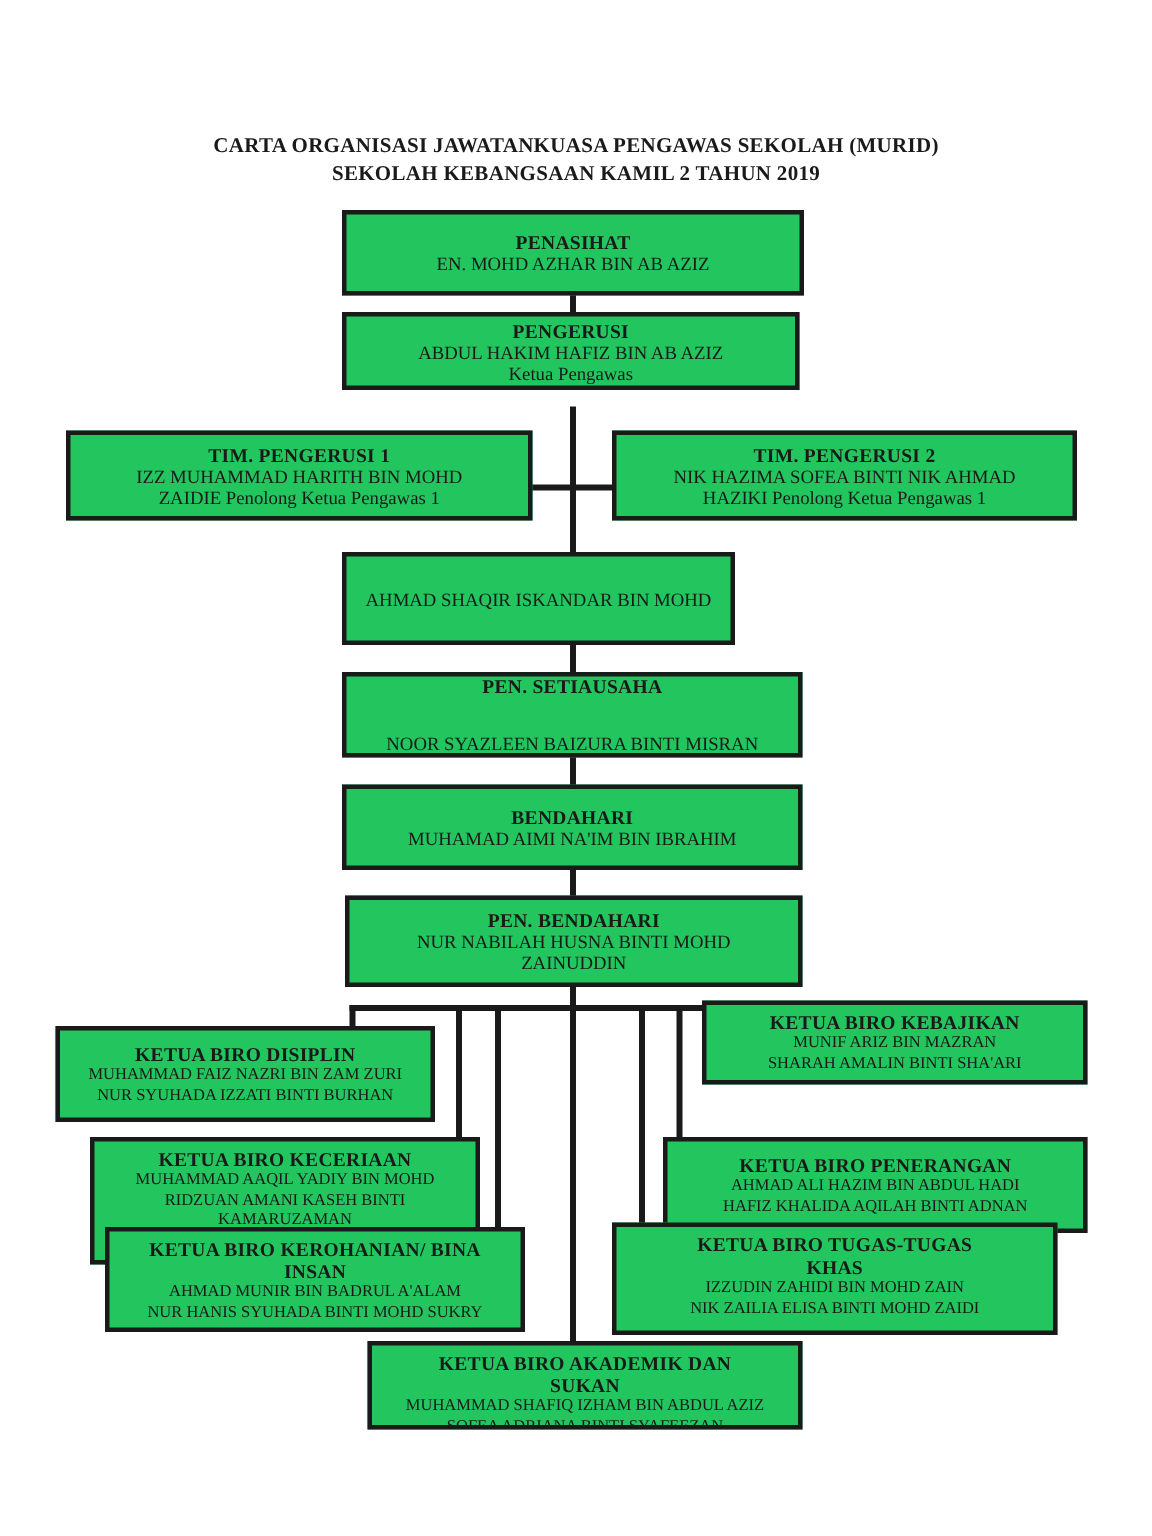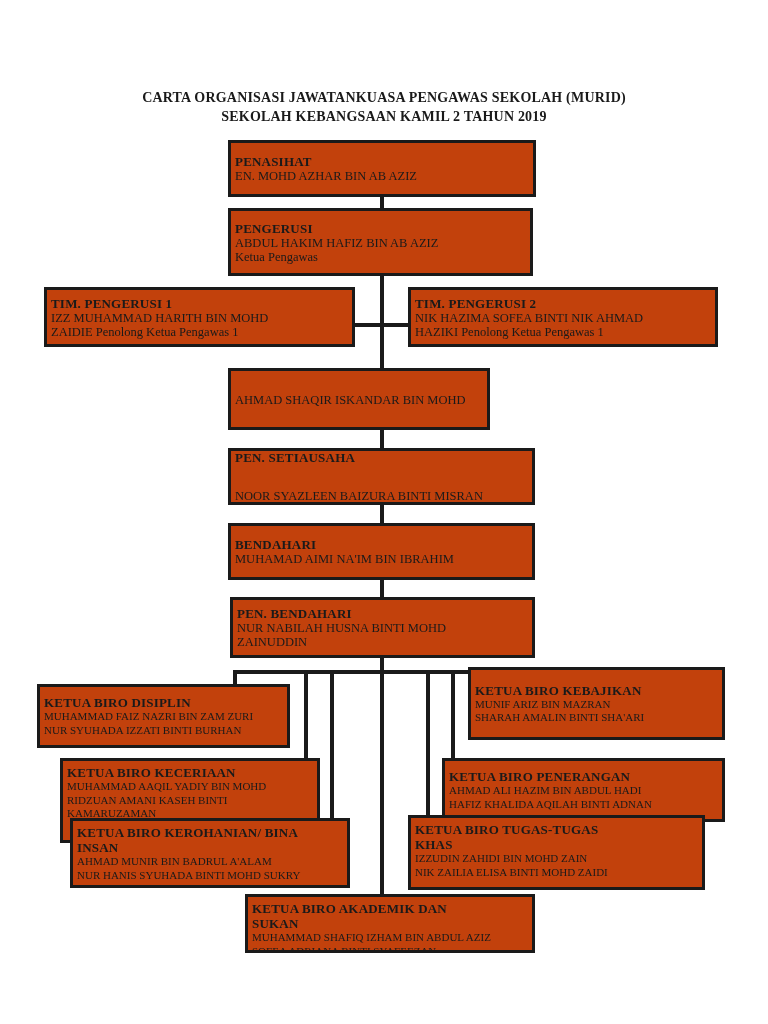--- a/index.html
+++ b/index.html
@@ -20,45 +20,45 @@
     width: 768px;
     text-align: center;
     font-weight: bold;
     font-size: 14px;
     line-height: 19px;
     letter-spacing: 0.2px;
   }
   .cn { position: absolute; background: #1a1a1a; }
   .box {
     position: absolute;
-    background: #c2410c;
+    background: #22c55e;
     border: 3px solid #1a1a1a;
     display: flex;
     flex-direction: column;
-    align-items: flex-start;
+    align-items: center;
     justify-content: center;
     text-align: center;
     overflow: hidden;
     padding: 2px 4px;
   }
   .box .t { font-weight: bold; font-size: 13px; line-height: 15px; letter-spacing: 0.2px; }
   .box .n { font-size: 12.5px; line-height: 14px; }
   .box.small .n { font-size: 11px; line-height: 13.5px; }
   .box.topalign { justify-content: flex-start; padding-top: 4px; }
 
   .b-penasihat      { left: 228px; top: 140px; width: 308px; height: 57px; }
-  .b-pengerusi      { left: 228px; top: 208px; width: 305px; height: 68px; }
+  .b-pengerusi      { left: 228px; top: 208px; width: 305px; height: 52px; }
   .b-tim1           { left: 44px;  top: 287px; width: 311px; height: 60px; }
   .b-tim2           { left: 408px; top: 287px; width: 310px; height: 60px; }
   .b-setiausaha     { left: 228px; top: 368px; width: 262px; height: 62px; gap: 47px; }
   .b-pensetiausaha  { left: 228px; top: 448px; width: 307px; height: 57px; gap: 24px; }
   .b-bendahari      { left: 228px; top: 523px; width: 307px; height: 57px; }
   .b-penbendahari   { left: 230px; top: 597px; width: 305px; height: 61px; }
   .b-disiplin       { left: 37px;  top: 684px; width: 253px; height: 64px; }
-  .b-kebajikan      { left: 468px; top: 667px; width: 257px; height: 73px; }
+  .b-kebajikan      { left: 468px; top: 667px; width: 257px; height: 56px; }
   .b-keceriaan      { left: 60px;  top: 758px; width: 260px; height: 85px; }
   .b-penerangan     { left: 442px; top: 758px; width: 283px; height: 64px; }
   .b-kerohanian     { left: 70px;  top: 818px; width: 280px; height: 70px; }
   .b-tugaskhas      { left: 408px; top: 815px; width: 297px; height: 75px; }
   .b-akademik       { left: 245px; top: 894px; width: 290px; height: 59px; padding-top: 3px; }
 </style>
 </head>
 <body>
 
 <div class="page">

